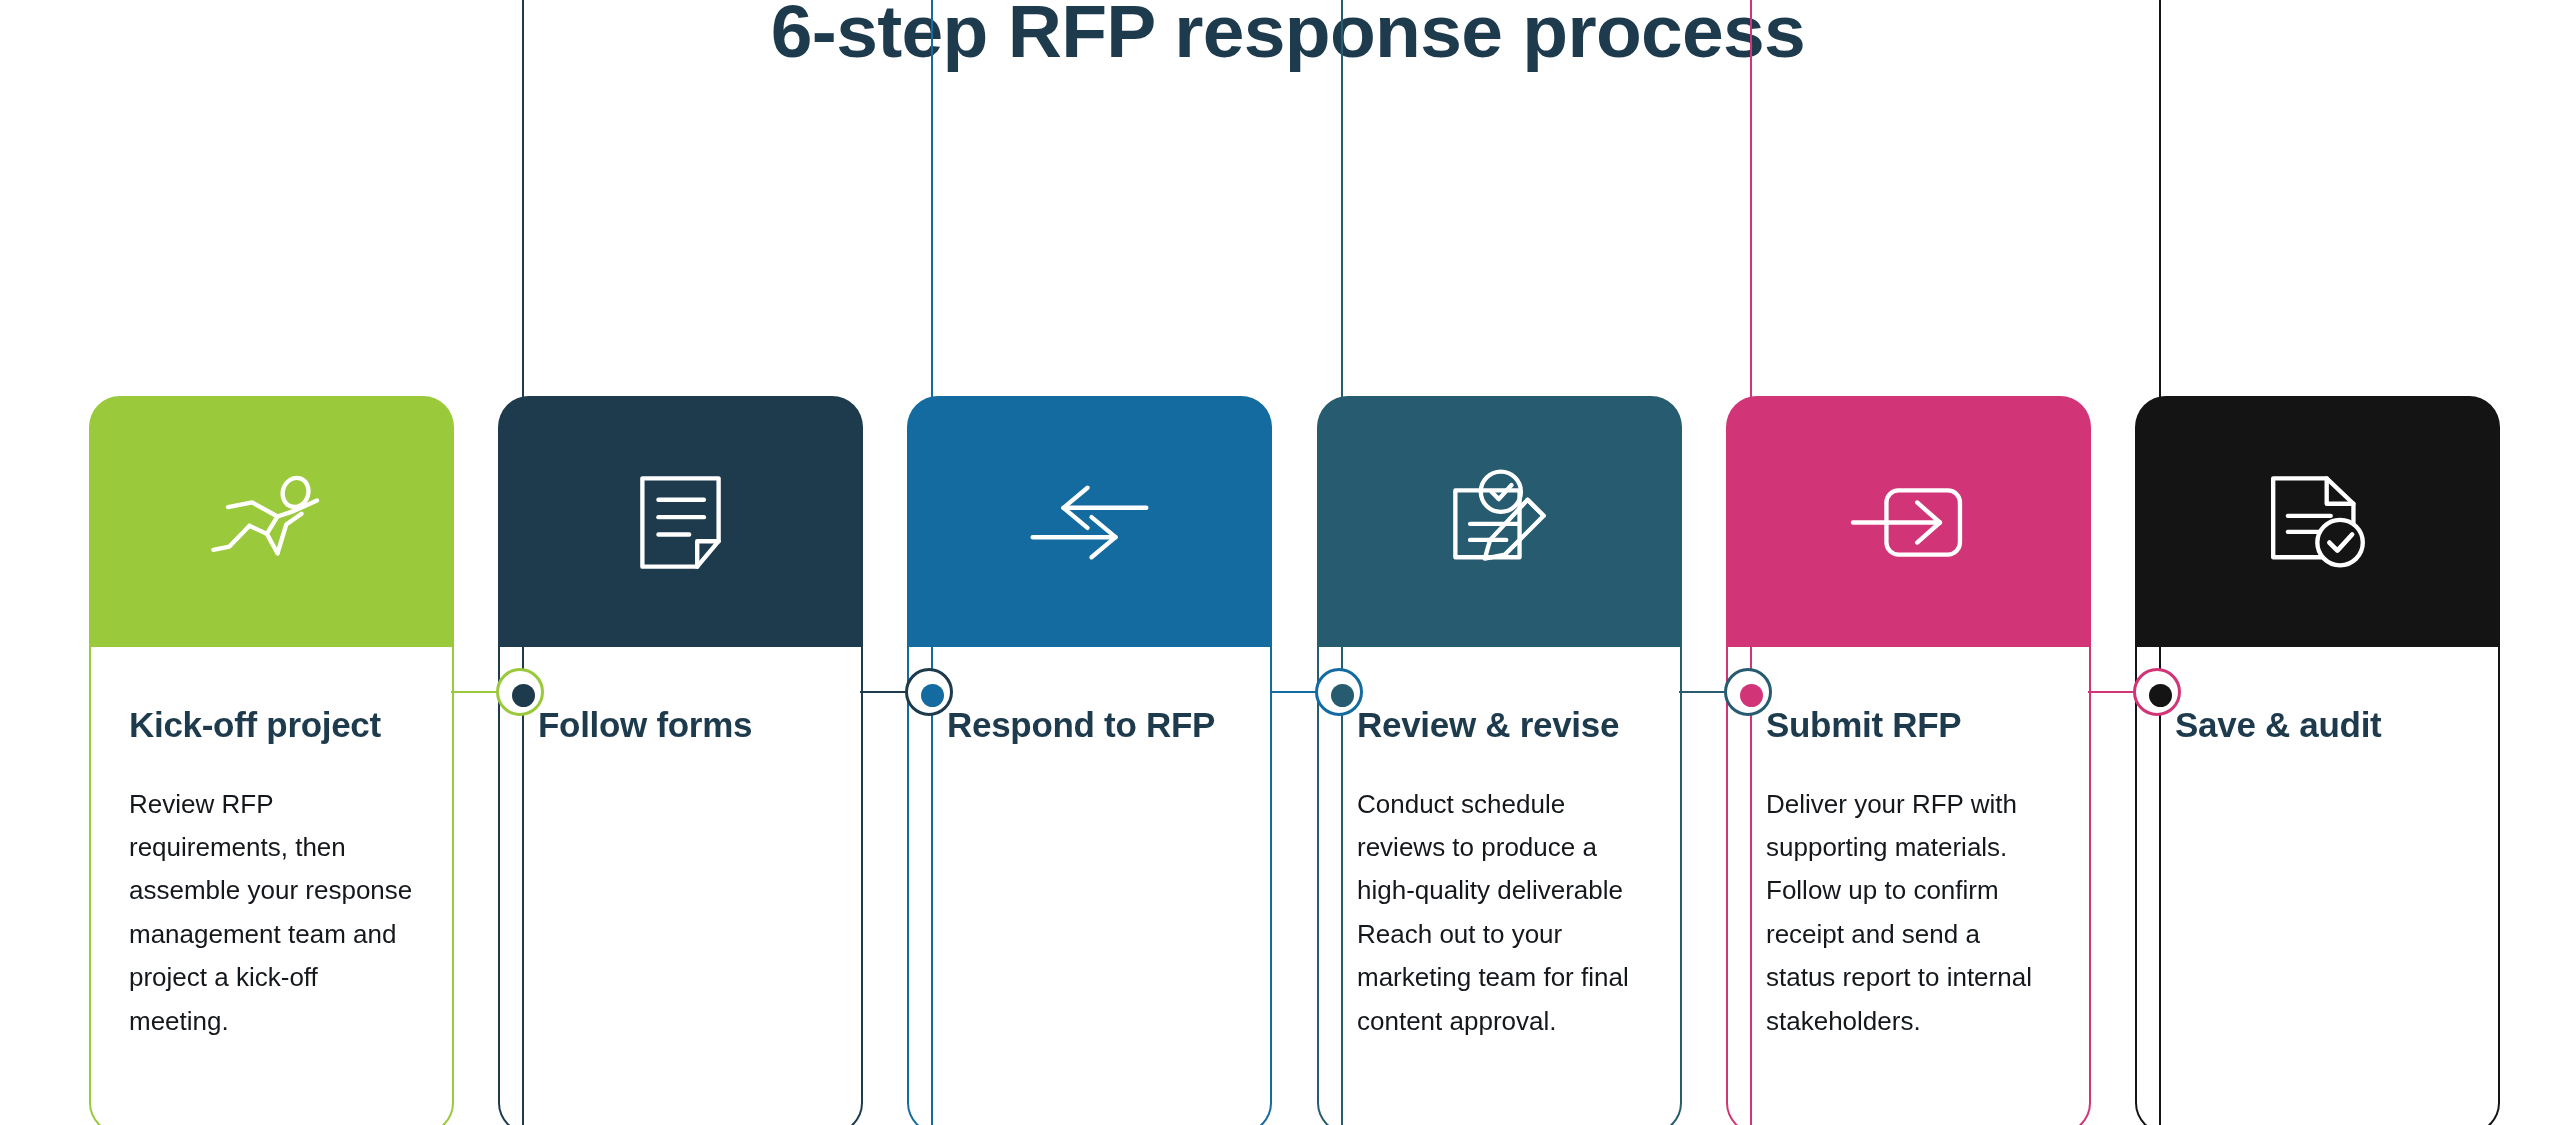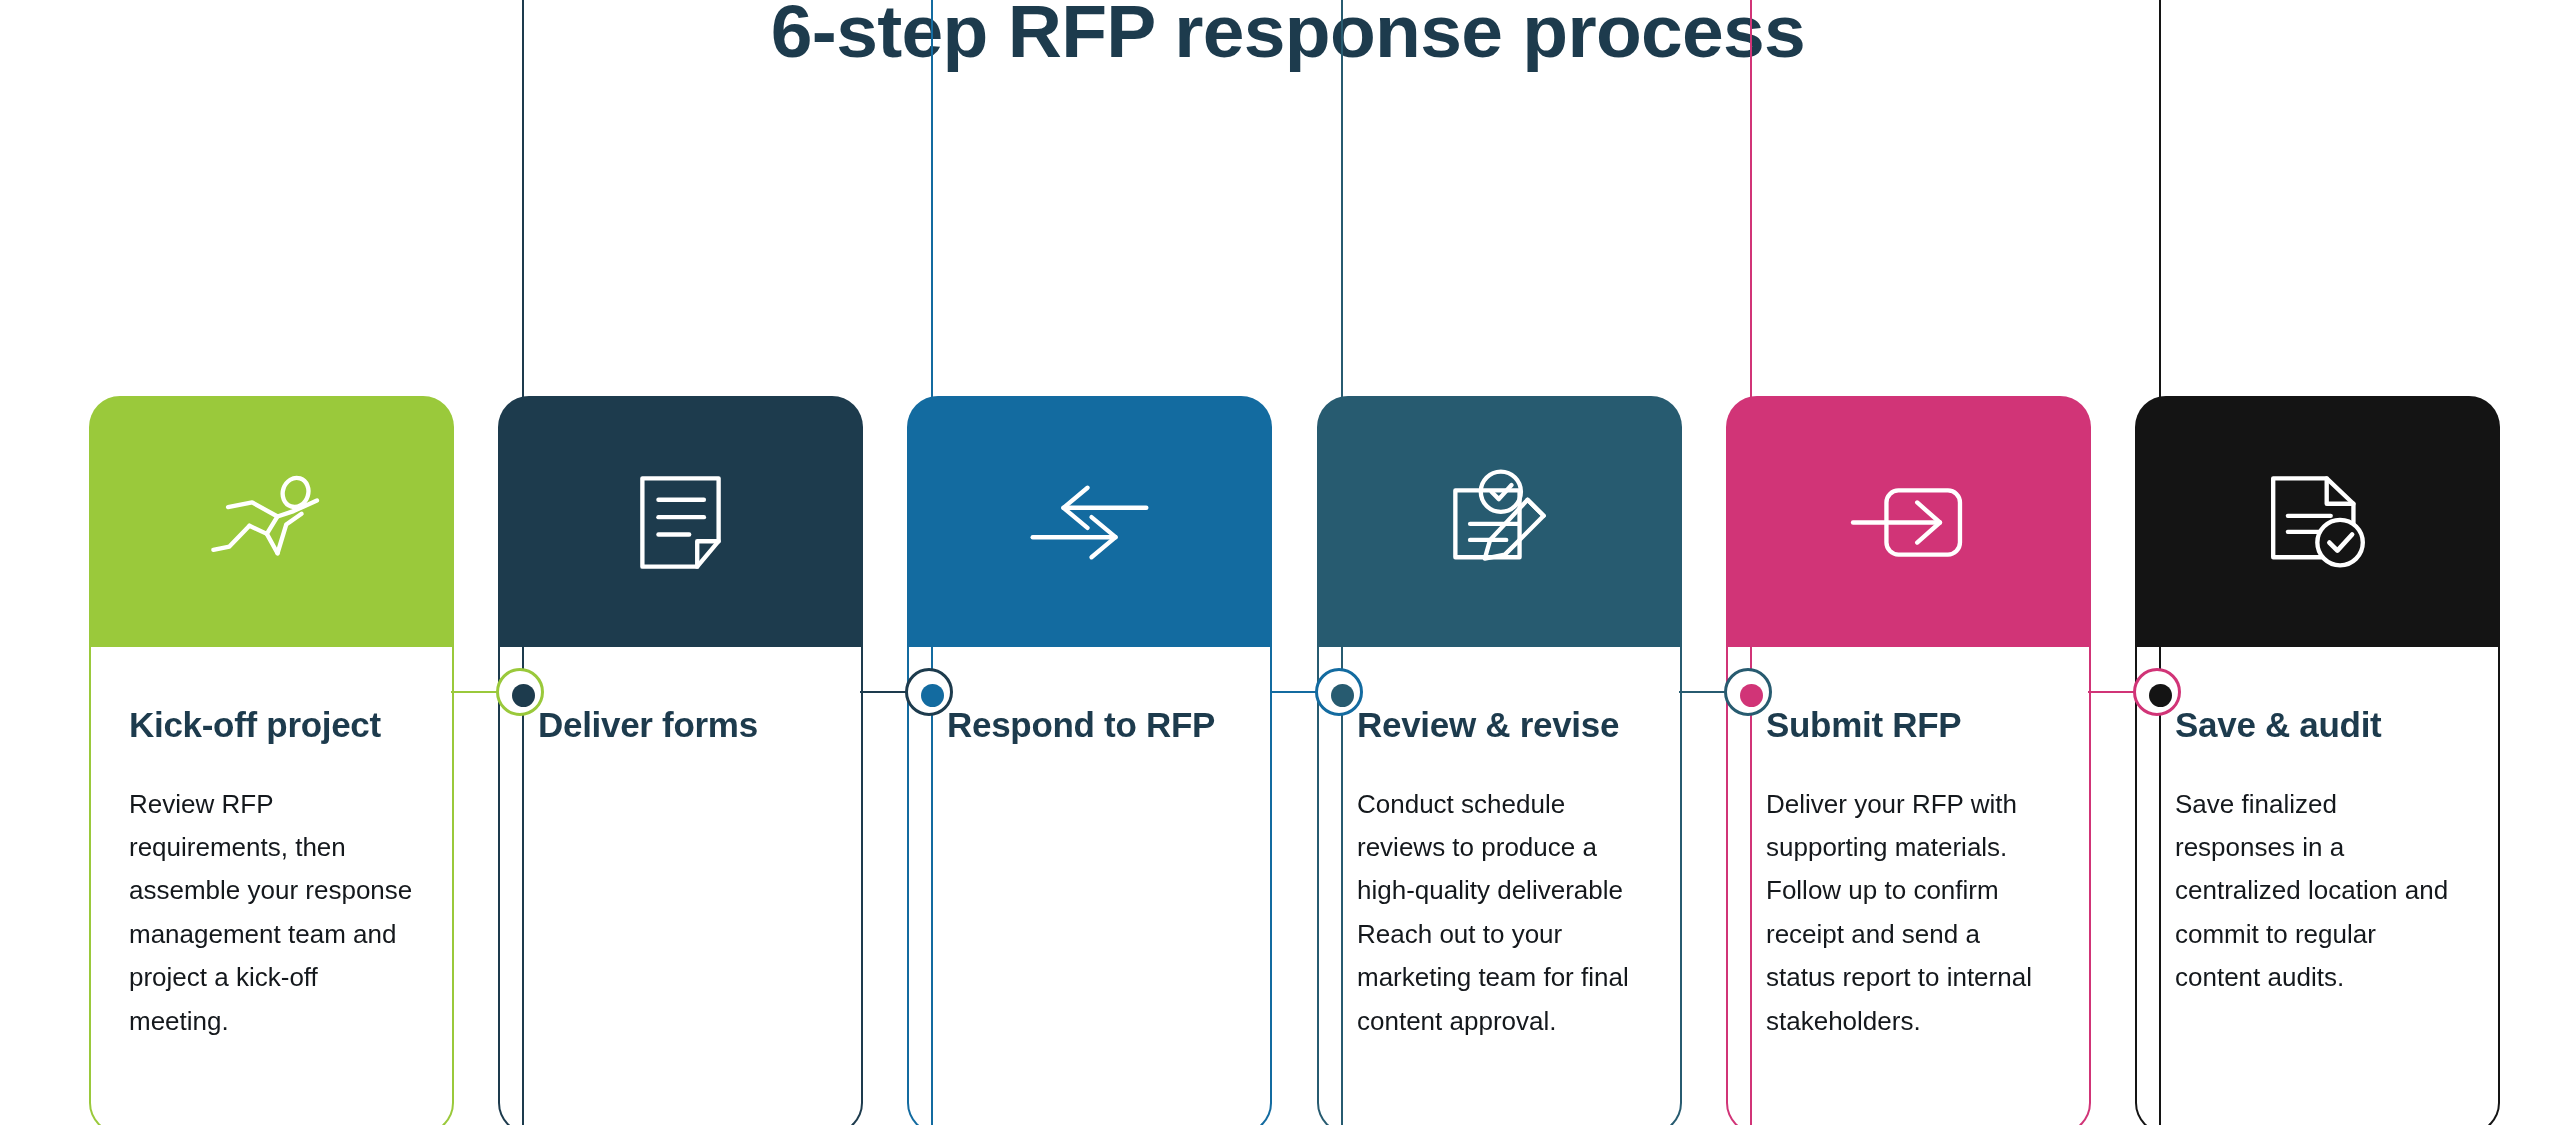--- a/index.html
+++ b/index.html
@@ -106,21 +106,21 @@
             <svg width="101" height="107" viewBox="0 0 150 160">
         <path d="M18 14 H132 V108 L100 146 H18 Z" fill="none" stroke="#ffffff" stroke-width="6.5" stroke-linecap="round" stroke-linejoin="round"></path>
         <path d="M100 146 V108 H132" fill="none" stroke="#ffffff" stroke-width="6.5" stroke-linecap="round" stroke-linejoin="round"></path>
         <path d="M42 46 H110" fill="none" stroke="#ffffff" stroke-width="6.5" stroke-linecap="round" stroke-linejoin="round"></path>
         <path d="M42 72 H110" fill="none" stroke="#ffffff" stroke-width="6.5" stroke-linecap="round" stroke-linejoin="round"></path>
         <path d="M42 98 H88" fill="none" stroke="#ffffff" stroke-width="6.5" stroke-linecap="round" stroke-linejoin="round"></path>
       </svg>
           </span>
         </div>
         <div class="card-body" style="border-color: rgb(29, 59, 77);">
-          <div class="card-title">Deliver forms</div>
+          <div class="card-title">Follow forms</div>
         </div>
       </div>
       <div class="card" style="left: 818px;">
         <div class="card-head" style="background: rgb(19, 107, 160); color: rgb(19, 107, 160);">
           <span>
             <svg width="127" height="81" viewBox="0 0 190 120">
         <path d="M180 38 H56" fill="none" stroke="#ffffff" stroke-width="6.5" stroke-linecap="round" stroke-linejoin="round"></path>
         <path d="M92 8 L56 38 L92 68" fill="none" stroke="#ffffff" stroke-width="6.5" stroke-linecap="round" stroke-linejoin="round"></path>
         <path d="M10 82 H134" fill="none" stroke="#ffffff" stroke-width="6.5" stroke-linecap="round" stroke-linejoin="round"></path>
         <path d="M98 52 L134 82 L98 112" fill="none" stroke="#ffffff" stroke-width="6.5" stroke-linecap="round" stroke-linejoin="round"></path>
@@ -173,21 +173,20 @@
         <path d="M98 14 V52 H138" fill="none" stroke="#ffffff" stroke-width="6.5" stroke-linecap="round" stroke-linejoin="round"></path>
         <path d="M40 70 H104" fill="none" stroke="#ffffff" stroke-width="6.5" stroke-linecap="round" stroke-linejoin="round"></path>
         <path d="M40 94 H92" fill="none" stroke="#ffffff" stroke-width="6.5" stroke-linecap="round" stroke-linejoin="round"></path>
         <circle cx="118" cy="110" r="34" fill="currentColor" stroke="#ffffff" stroke-width="6.5"></circle>
         <path d="M102 110 L114 122 L136 98" fill="none" stroke="#ffffff" stroke-width="7" stroke-linecap="round" stroke-linejoin="round"></path>
       </svg>
           </span>
         </div>
         <div class="card-body" style="border-color: rgb(20, 20, 20);">
           <div class="card-title">Save &amp; audit</div>
-          <div class="card-text">Save finalized responses in a centralized location and commit to regular content audits.</div>
         </div>
       </div>
       <div class="conn" style="left: 362px;">
         <div class="hstub" style="background: rgb(154, 201, 59);"></div>
         <div class="vline" style="background: rgb(29, 59, 77);"></div>
         <div class="ring" style="border-color: rgb(154, 201, 59);">
           <div class="dot" style="background: rgb(29, 59, 77);"></div>
         </div>
       </div>
       <div class="conn" style="left: 771px;">

